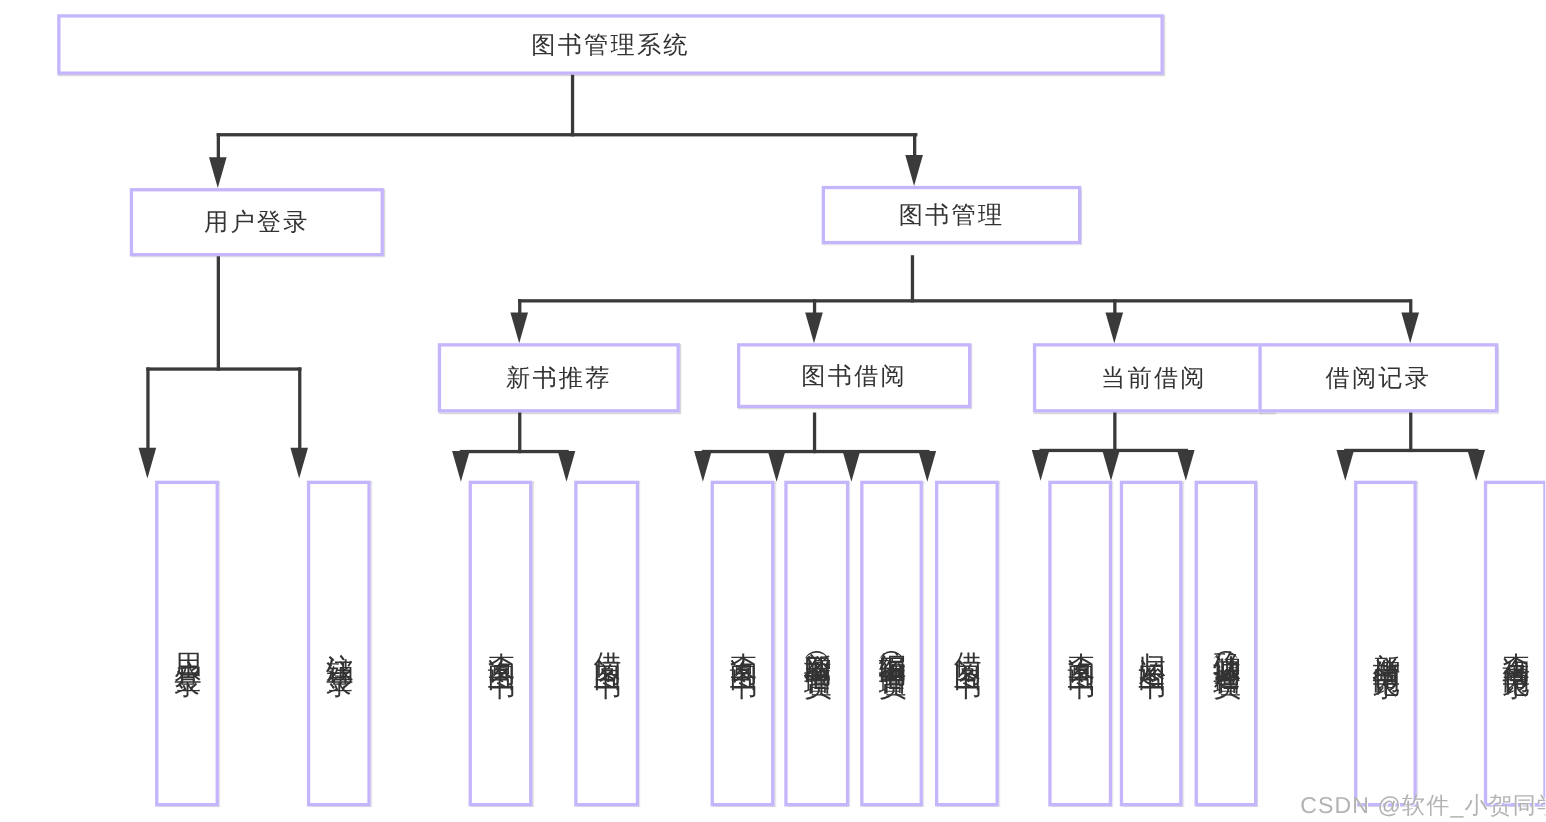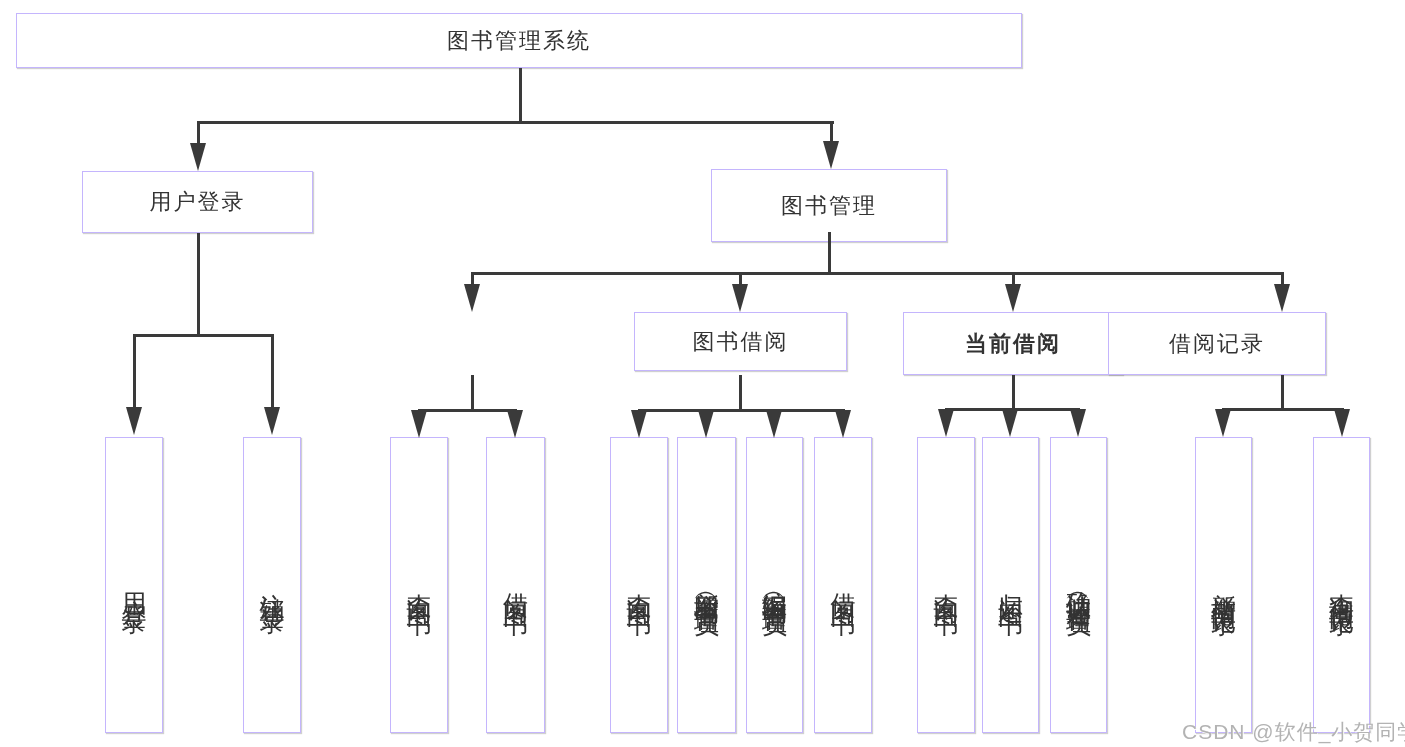--- a/index.html
+++ b/index.html
@@ -2,24 +2,25 @@
 <html><head>
 <meta charset="utf-8">
 <style>
   html,body{margin:0;padding:0;background:#ffffff;}
   body{font-family:"Liberation Sans", sans-serif;}
   .stage{
     position:relative;width:1405px;height:747px;background:#ffffff;overflow:hidden;
   }
   .box{
     position:absolute;box-sizing:border-box;
-    border:1px solid #c4b5fd;background:#ffffff;
+    border:3px solid #c4b5fd;background:#ffffff;
     display:flex;align-items:center;justify-content:center;
     color:#333333;font-size:22px;letter-spacing:2px;
     box-shadow:1px 1px 1px rgba(120,120,120,.35);
+    margin-left:36px;
   }
   .vbox{
     writing-mode:vertical-rl;text-orientation:mixed;
     font-size:25px;letter-spacing:6px;line-height:1.15;
   }
   .hline,.vline{position:absolute;background:#3a3a3a;}
   .hline{height:3px;}
   .vline{width:3px;}
   .ahead{
     position:absolute;width:0;height:0;
@@ -37,30 +38,33 @@
 <div class="stage">
 
   <div class="box" style="left:16px;top:13px;width:1006px;height:55px;">
     <span>图书管理系统</span>
   </div>
 
   <div class="box" style="left:82px;top:171px;width:231px;height:62px;">
     <span>用户登录</span>
   </div>
 
-  <div class="box" style="left:711px;top:169px;width:236px;height:73px;">
+  <div class="box" style="left:711px;top:169px;width:236px;height:53px;">
     <span>图书管理</span>
   </div>
 
+  <div class="box" style="left:362px;top:312px;width:220px;height:63px;">
+    <span>新书推荐</span>
+  </div>
 
   <div class="box" style="left:634px;top:312px;width:213px;height:59px;">
     <span>图书借阅</span>
   </div>
 
-  <div class="box" style="left:903px;top:312px;width:220px;height:63px;font-weight:bold;">
+  <div class="box" style="left:903px;top:312px;width:220px;height:63px;">
     <span>当前借阅</span>
   </div>
 
   <div class="box" style="left:1108px;top:312px;width:218px;height:63px;">
     <span>借阅记录</span>
   </div>
 
   <div class="box vbox" style="left:105px;top:437px;width:58px;height:296px;">
     <span>用户登录</span>
   </div>

